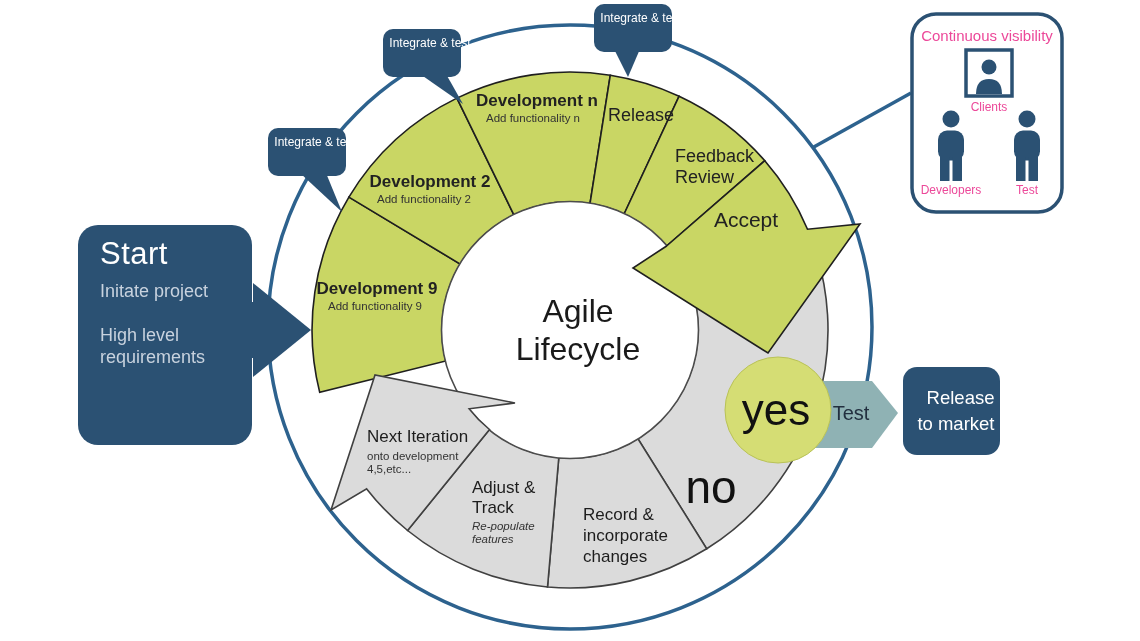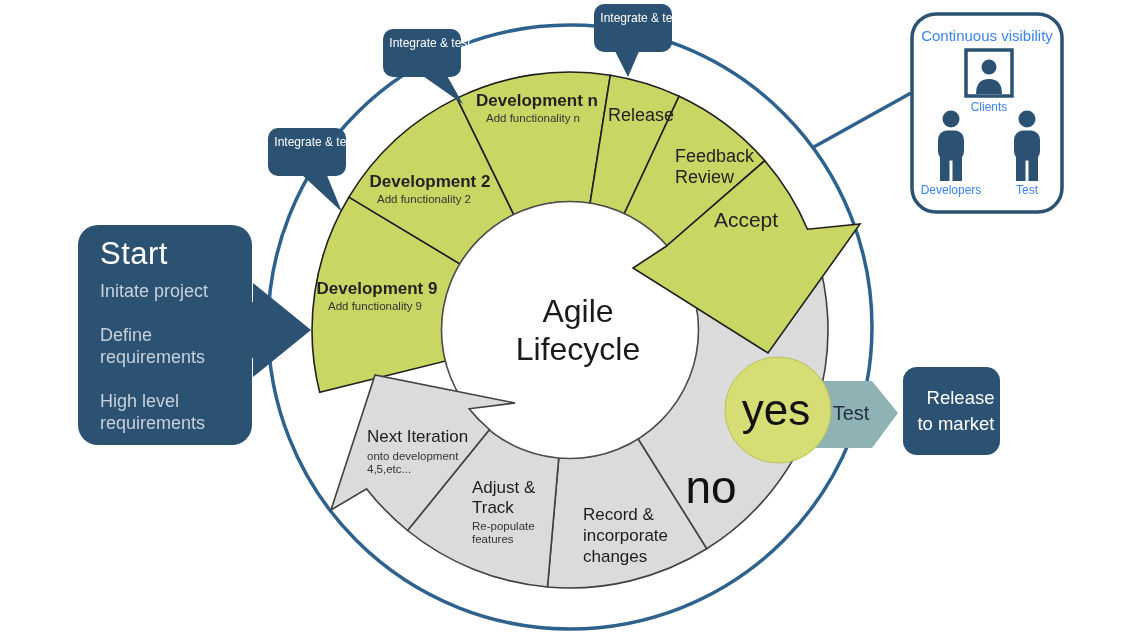--- a/index.html
+++ b/index.html
@@ -11,21 +11,21 @@
   .txt{position:absolute;color:#1d1d1d;}
   .ctr{transform:translateX(-50%);text-align:center;white-space:nowrap;}
   .seg-label{font-size:17px;font-weight:bold;color:#222;}
   .seg-label-thin{font-size:18px;font-weight:normal;color:#222;}
   .seg-sub{font-size:11.5px;color:#333;}
   .callout-text{width:94px;text-align:center;font-size:12px;line-height:17.5px;color:#ffffff;}
   .start-title{font-size:31px;color:#ffffff;letter-spacing:0.5px;}
   .start-item{font-size:18px;line-height:22px;color:#c8d2de;margin-bottom:22px;}
   .center-title{width:170px;font-size:32px;line-height:38px;color:#1a1a1a;text-align:center;transform:translateX(-50%);}
   .big-word{font-size:46px;color:#111;}
-  .navy-label{color:#3b82f6;}
+  .navy-label{color:#ec4899;}
 </style>
 </head>
 <body>
 
 <div id="stage">
 
   <svg id="diagram-svg" width="1140" height="641" viewBox="0 0 1140 641">
 
     <circle cx="570" cy="327" r="302" fill="none" stroke="#2d628e" stroke-width="3.5"></circle>
 
@@ -88,21 +88,20 @@
       <circle cx="1027" cy="119" r="8.5" fill="#2b5173"></circle>
       <rect x="1014" y="130.5" width="26" height="30" rx="9" fill="#2b5173"></rect>
       <rect x="1016" y="157" width="9.5" height="24" fill="#2b5173"></rect>
       <rect x="1028.5" y="157" width="9.5" height="24" fill="#2b5173"></rect>
     </g>
   </svg>
 
   <div class="txt start-title" style="left:100px;top:236px;">Start</div>
   <div class="txt" style="left:100px;top:280px;width:134px;">
     <div class="start-item">Initate project</div>
-    <div class="start-item">Define requirements</div>
     <div class="start-item">High level requirements</div>
   </div>
 
   <div class="txt callout-text" style="left:268px;top:134px;">Integrate &amp; test</div>
   <div class="txt callout-text" style="left:383px;top:35px;">Integrate &amp; test</div>
   <div class="txt callout-text" style="left:594px;top:10px;">Integrate &amp; test</div>
 
   <div class="center-title txt" style="left:578px;top:292px;">Agile Lifecycle</div>
 
   <div class="txt seg-label ctr" style="left:377px;top:279px;">Development 9</div>
@@ -117,21 +116,21 @@
   <div class="txt seg-label-thin ctr" style="left:641px;top:105px;">Release</div>
 
   <div class="txt seg-label-thin" style="left:675px;top:146px;width:95px;line-height:21px;">Feedback Review</div>
 
   <div class="txt ctr" style="left:746px;top:208px;font-size:21px;color:#222;">Accept</div>
 
   <div class="txt" style="left:583px;top:504px;width:112px;font-size:17px;line-height:21px;">Record &amp; incorporate changes</div>
 
   <div class="txt" style="left:472px;top:478px;">
     <div style="width:80px;font-size:17px;line-height:19.5px;">Adjust &amp; Track</div>
-    <div class="seg-sub" style="width:70px;line-height:13px;margin-top:3px;">Re-populate features</div>
+    <div class="seg-sub" style="width:70px;line-height:13px;margin-top:3px;font-style:italic;">Re-populate features</div>
   </div>
 
   <div class="txt" style="left:367px;top:427px;">
     <div style="font-size:17px;white-space:nowrap;">Next Iteration</div>
     <div class="seg-sub" style="width:100px;line-height:13px;margin-top:3px;">onto development 4,5,etc...</div>
   </div>
 
   <div class="txt big-word ctr" style="left:711px;top:460px;">no</div>
   <div class="txt ctr" style="left:776px;top:385px;font-size:44px;color:#111;">yes</div>
   <div class="txt ctr" style="left:851px;top:402px;font-size:20px;color:#222f3f;">Test</div>

